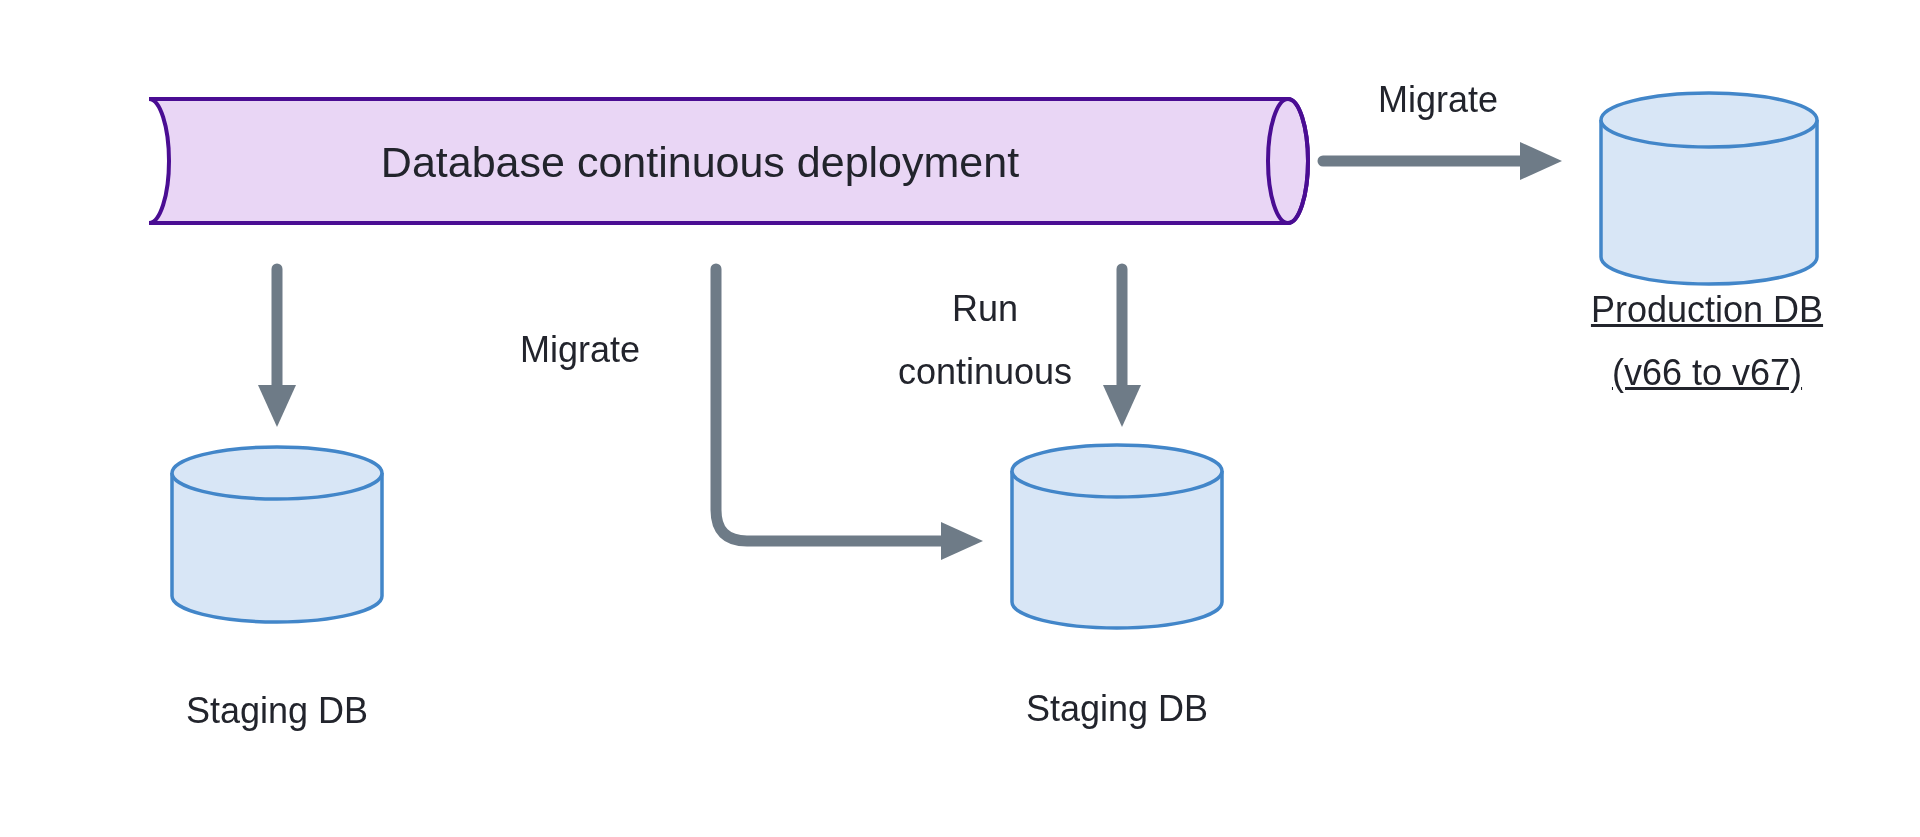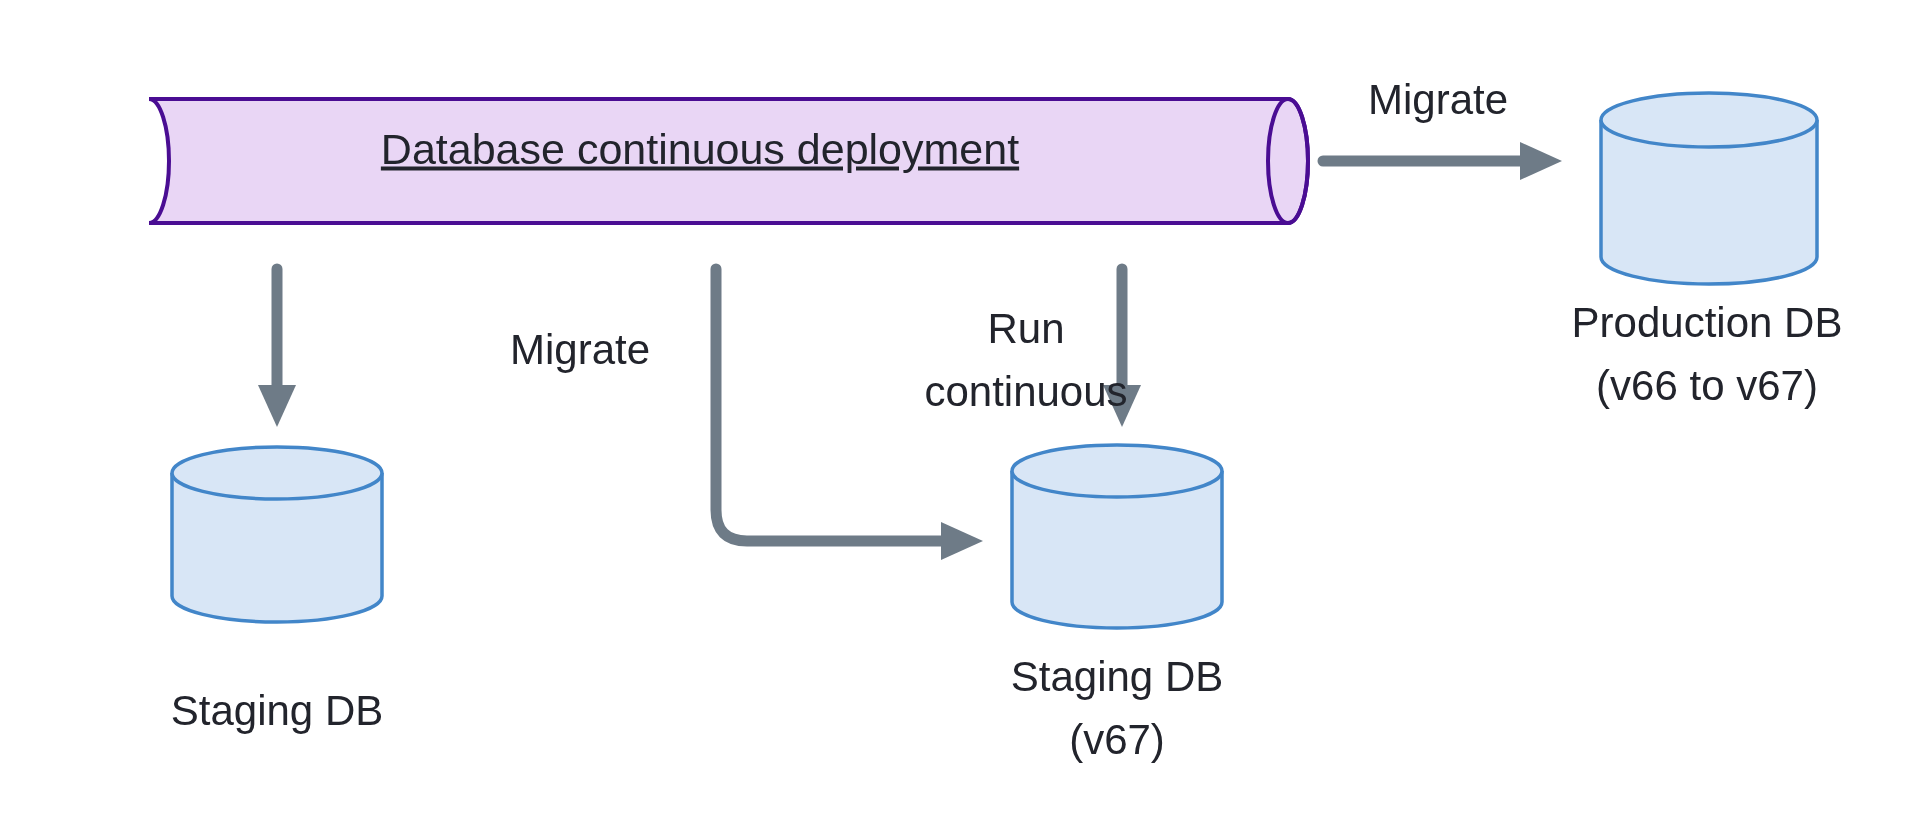--- a/index.html
+++ b/index.html
@@ -10,21 +10,21 @@
     overflow: hidden;
     background: var(--background, #ffffff);
     font-family: "Liberation Sans", "DejaVu Sans", sans-serif;
     color: var(--text, #22242c);
   }
   svg.layer { position: absolute; left: 0; top: 0; }
   .label {
     position: absolute;
     transform: translate(-50%, -50%);
     text-align: center;
-    font-size: 42px;
+    font-size: 36px;
     line-height: 63px;
     font-weight: 500;
     white-space: nowrap;
     color: var(--text, #22242c);
   }
   .pipe-label { font-size: 43px; }
   .pipe-body { fill: var(--pipe-fill); stroke: var(--pipe-border); stroke-width: 4; }
   .pipe-cap  { fill: none; stroke: var(--pipe-border); stroke-width: 4; }
   .db-body   { fill: var(--db-fill); stroke: var(--db-border); stroke-width: 3.5; }
   .db-top    { fill: var(--db-fill); stroke: var(--db-border); stroke-width: 3.5; }
@@ -72,41 +72,40 @@
       <path class="db-body" d="M 1012,471 L 1012,602 A 105,26 0 0 0 1222,602 L 1222,471"></path>
       <ellipse class="db-top" cx="1117" cy="471" rx="105" ry="26"></ellipse>
     </g>
 
     <g>
       <path class="db-body" d="M 1601,120 L 1601,257 A 108,27 0 0 0 1817,257 L 1817,120"></path>
       <ellipse class="db-top" cx="1709" cy="120" rx="108" ry="27"></ellipse>
     </g>
   </svg>
 
-  <div class="label pipe-label" style="left:700px; top:149px;text-decoration:underline;">Database continuous deployment</div>
+  <div class="label pipe-label" style="left:700px; top:162px;">Database continuous deployment</div>
 
 
   <div class="label" style="left:580px; top:349px;">
     <div>Migrate</div>
   </div>
 
-  <div class="label" style="left:985px; top:360px;margin-left:41px;">
+  <div class="label" style="left:985px; top:340px;">
     <div>Run</div>
     <div>continuous</div>
   </div>
 
   <div class="label" style="left:1438px; top:99px;">Migrate</div>
 
   <div class="label" style="left:277px; top:710px;">
     <div>Staging DB</div>
   </div>
 
   <div class="label" style="left:1117px; top:708px;">
     <div>Staging DB</div>
-    <div>(v67)</div>
   </div>
 
-  <div class="label" style="left:1707px; top:354px;">
+  <div class="label" style="left:1707px; top:341px;text-decoration:underline;">
     <div>Production DB</div>
     <div>(v66 to v67)</div>
   </div>
 
 </div>
 
 </body></html>

